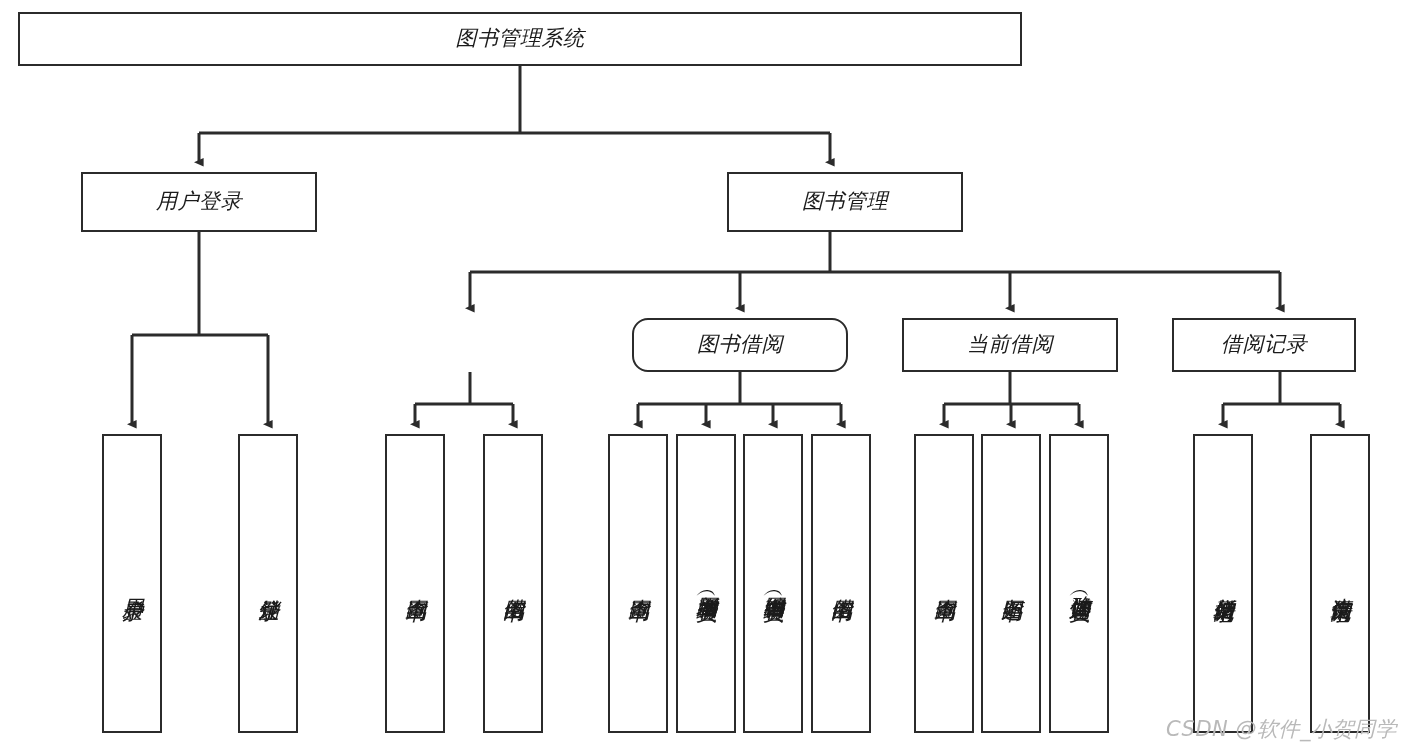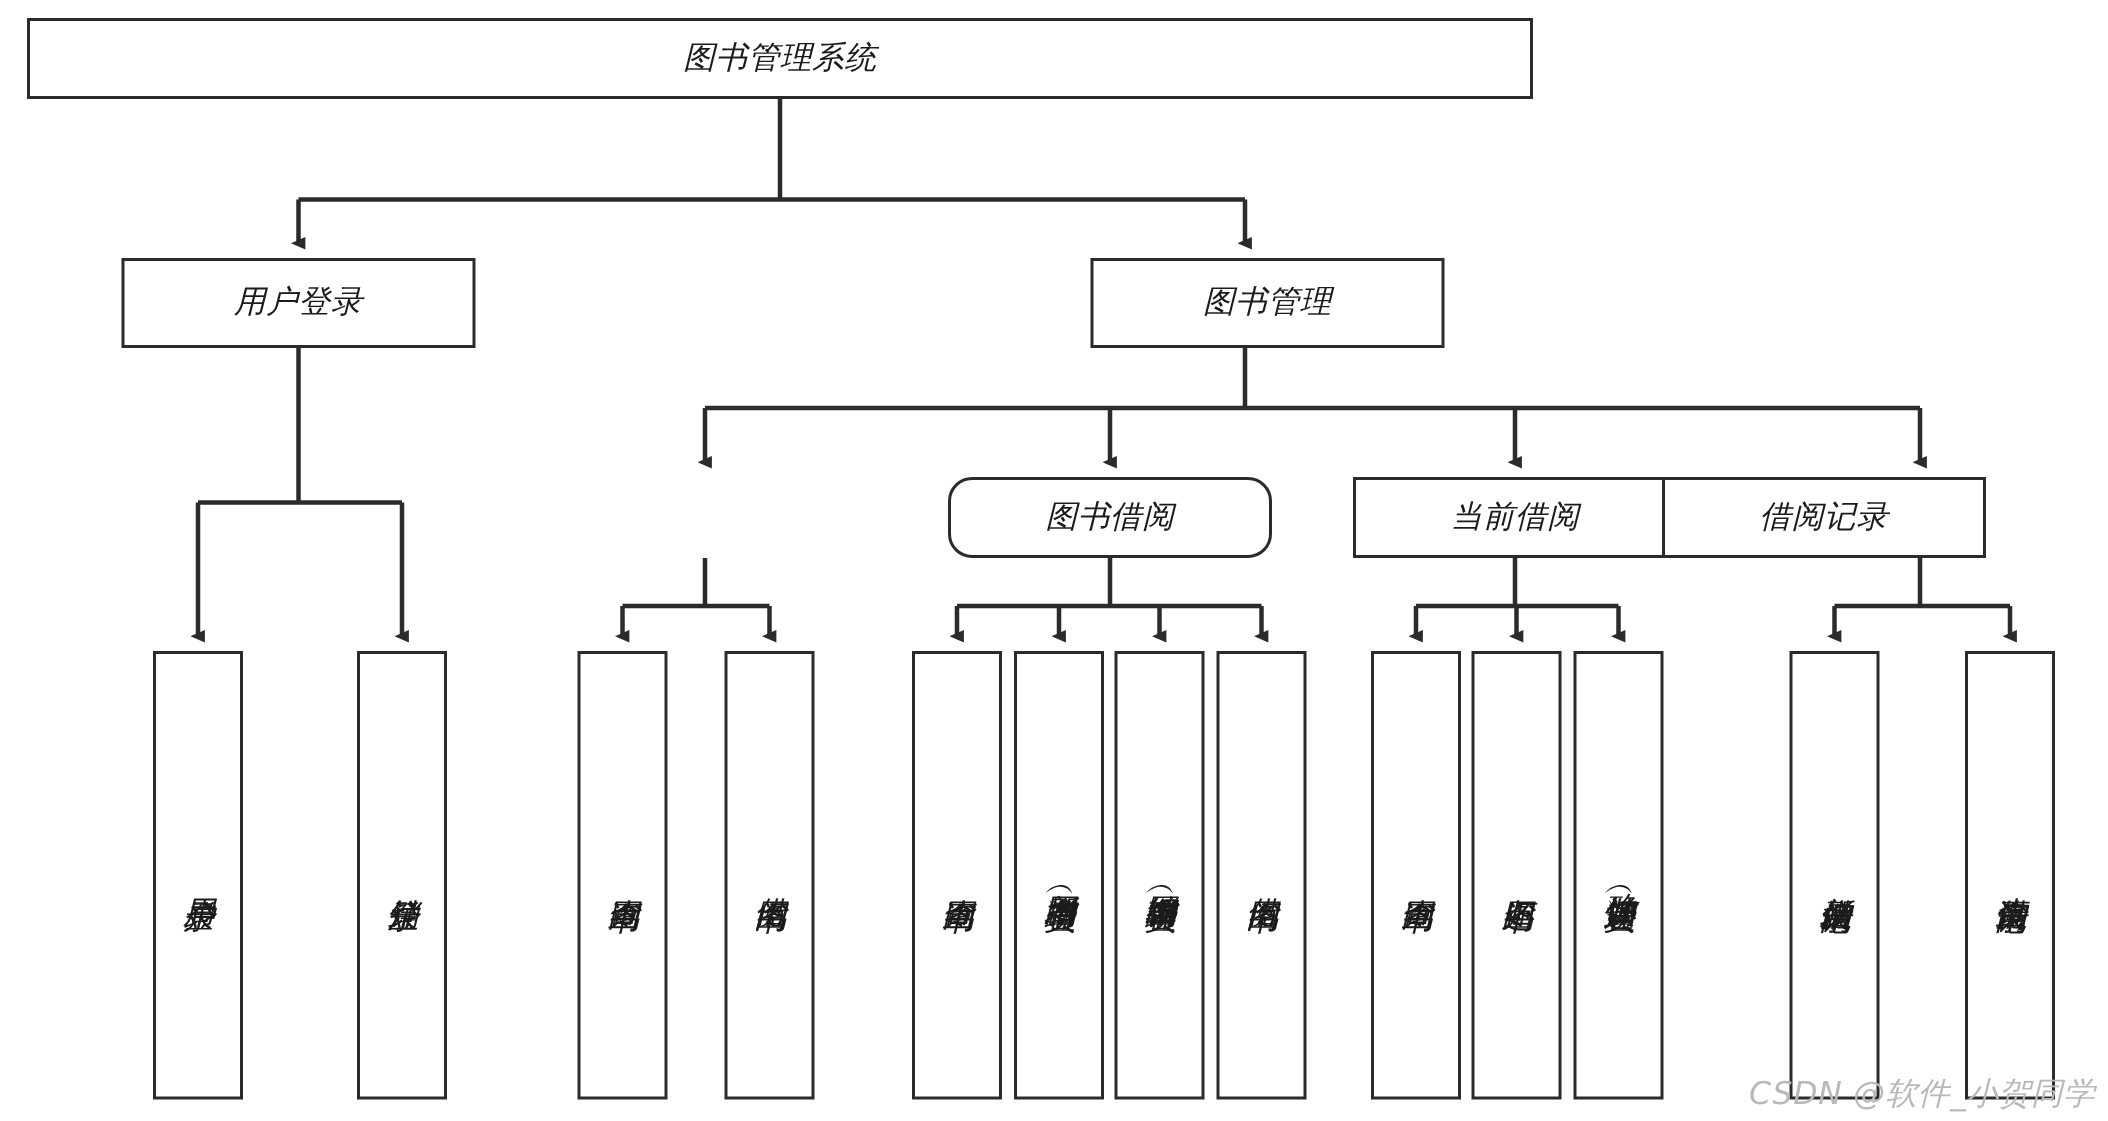--- a/index.html
+++ b/index.html
@@ -133,21 +133,21 @@
   <div class="node horizontal" style="left:712px; top:172px; width:236px; height:60px;margin-left:15px;">
     <span class="node-label">图书管理</span>
   </div>
 
   <div class="node horizontal" style="left:632px; top:318px; width:216px; height:54px;border-radius:16px;">
     <span class="node-label">图书借阅</span>
   </div>
   <div class="node horizontal" style="left:902px; top:318px; width:216px; height:54px;">
     <span class="node-label">当前借阅</span>
   </div>
-  <div class="node horizontal" style="left:1108px; top:318px; width:216px; height:54px;">
+  <div class="node horizontal" style="left:1172px; top:318px; width:184px; height:54px;">
     <span class="node-label">借阅记录</span>
   </div>
 
   <div class="node vertical" style="left:102px; top:434px; width:60px; height:299px;">
     <span class="node-label">用户登录</span>
   </div>
   <div class="node vertical" style="left:238px; top:434px; width:60px; height:299px;">
     <span class="node-label">注销登录</span>
   </div>
 

